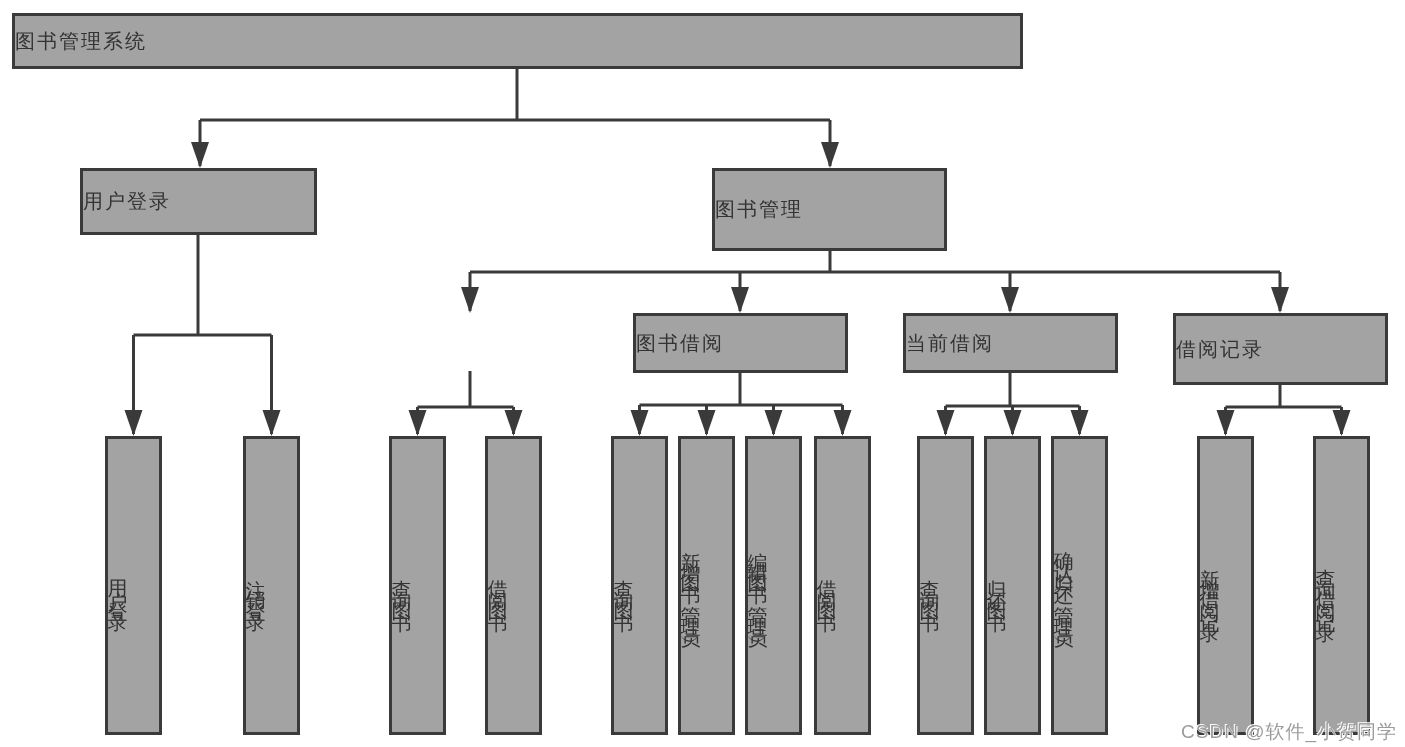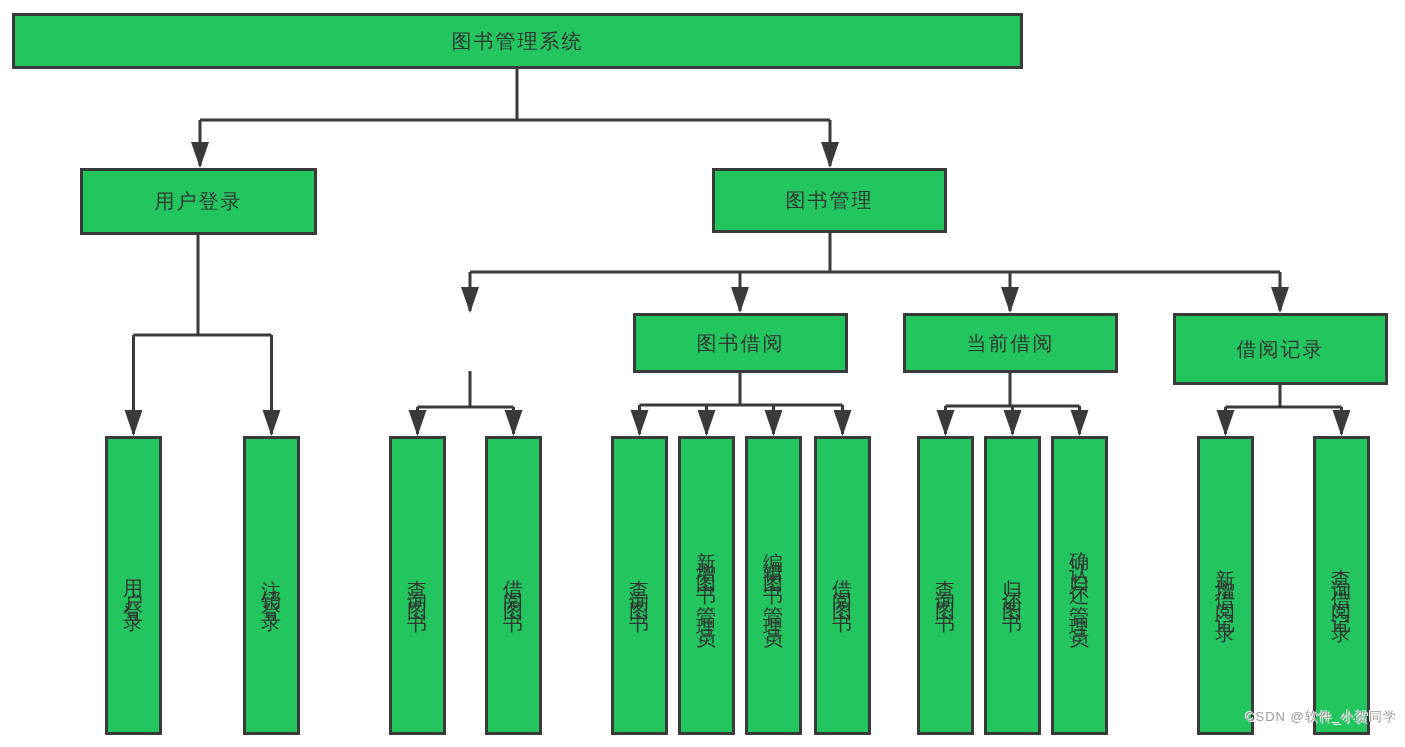--- a/index.html
+++ b/index.html
@@ -10,41 +10,41 @@
     overflow:hidden;
     font-family:"Liberation Sans","DejaVu Sans",sans-serif;
   }
   #connectors {
     position:absolute; left:0; top:0; width:1405px; height:747px;
     z-index:0;
   }
   .node {
     position:absolute;
     box-sizing:border-box;
-    background:#22c55e;
+    background:#a3a3a3;
     border:3px solid #3a3a3a;
-    display:flex; align-items:center; justify-content:center;
+    display:flex; align-items:center; 
     z-index:1;
   }
   .node span {
     color:#333333;
     font-size:20px;
     white-space:nowrap;
   }
   .node.h span { letter-spacing:2px; }
   .node.v span {
     writing-mode:vertical-rl;
     letter-spacing:11px;
     line-height:1;
   }
   #watermark {
     position:absolute;
-    right:8px; bottom:21px;
+    right:8px; bottom:2px;
     z-index:2;
-    font-size:13px;
+    font-size:19px;
     color:#9c9c9c;
     letter-spacing:1px;
     text-shadow:1px 1px 0 #ffffff, -1px -1px 0 #ffffff;
   }
 </style>
 </head>
 <body>
 
 <div id="canvas">
 
@@ -103,21 +103,21 @@
       <polygon points="1332.5,410 1350.5,410 1341.5,436" fill="#3a3a3a"></polygon>
     </svg>
 
   <div class="node h" style="left:12px;top:13px;width:1011px;height:56px">
     <span>图书管理系统</span>
   </div>
 
   <div class="node h" style="left:80px;top:168px;width:237px;height:67px">
     <span>用户登录</span>
   </div>
-  <div class="node h" style="left:712px;top:168px;width:235px;height:65px">
+  <div class="node h" style="left:712px;top:168px;width:235px;height:83px">
     <span>图书管理</span>
   </div>
 
   <div class="node h" style="left:633px;top:313px;width:215px;height:60px">
     <span>图书借阅</span>
   </div>
   <div class="node h" style="left:903px;top:313px;width:215px;height:60px">
     <span>当前借阅</span>
   </div>
   <div class="node h" style="left:1173px;top:313px;width:215px;height:72px">

